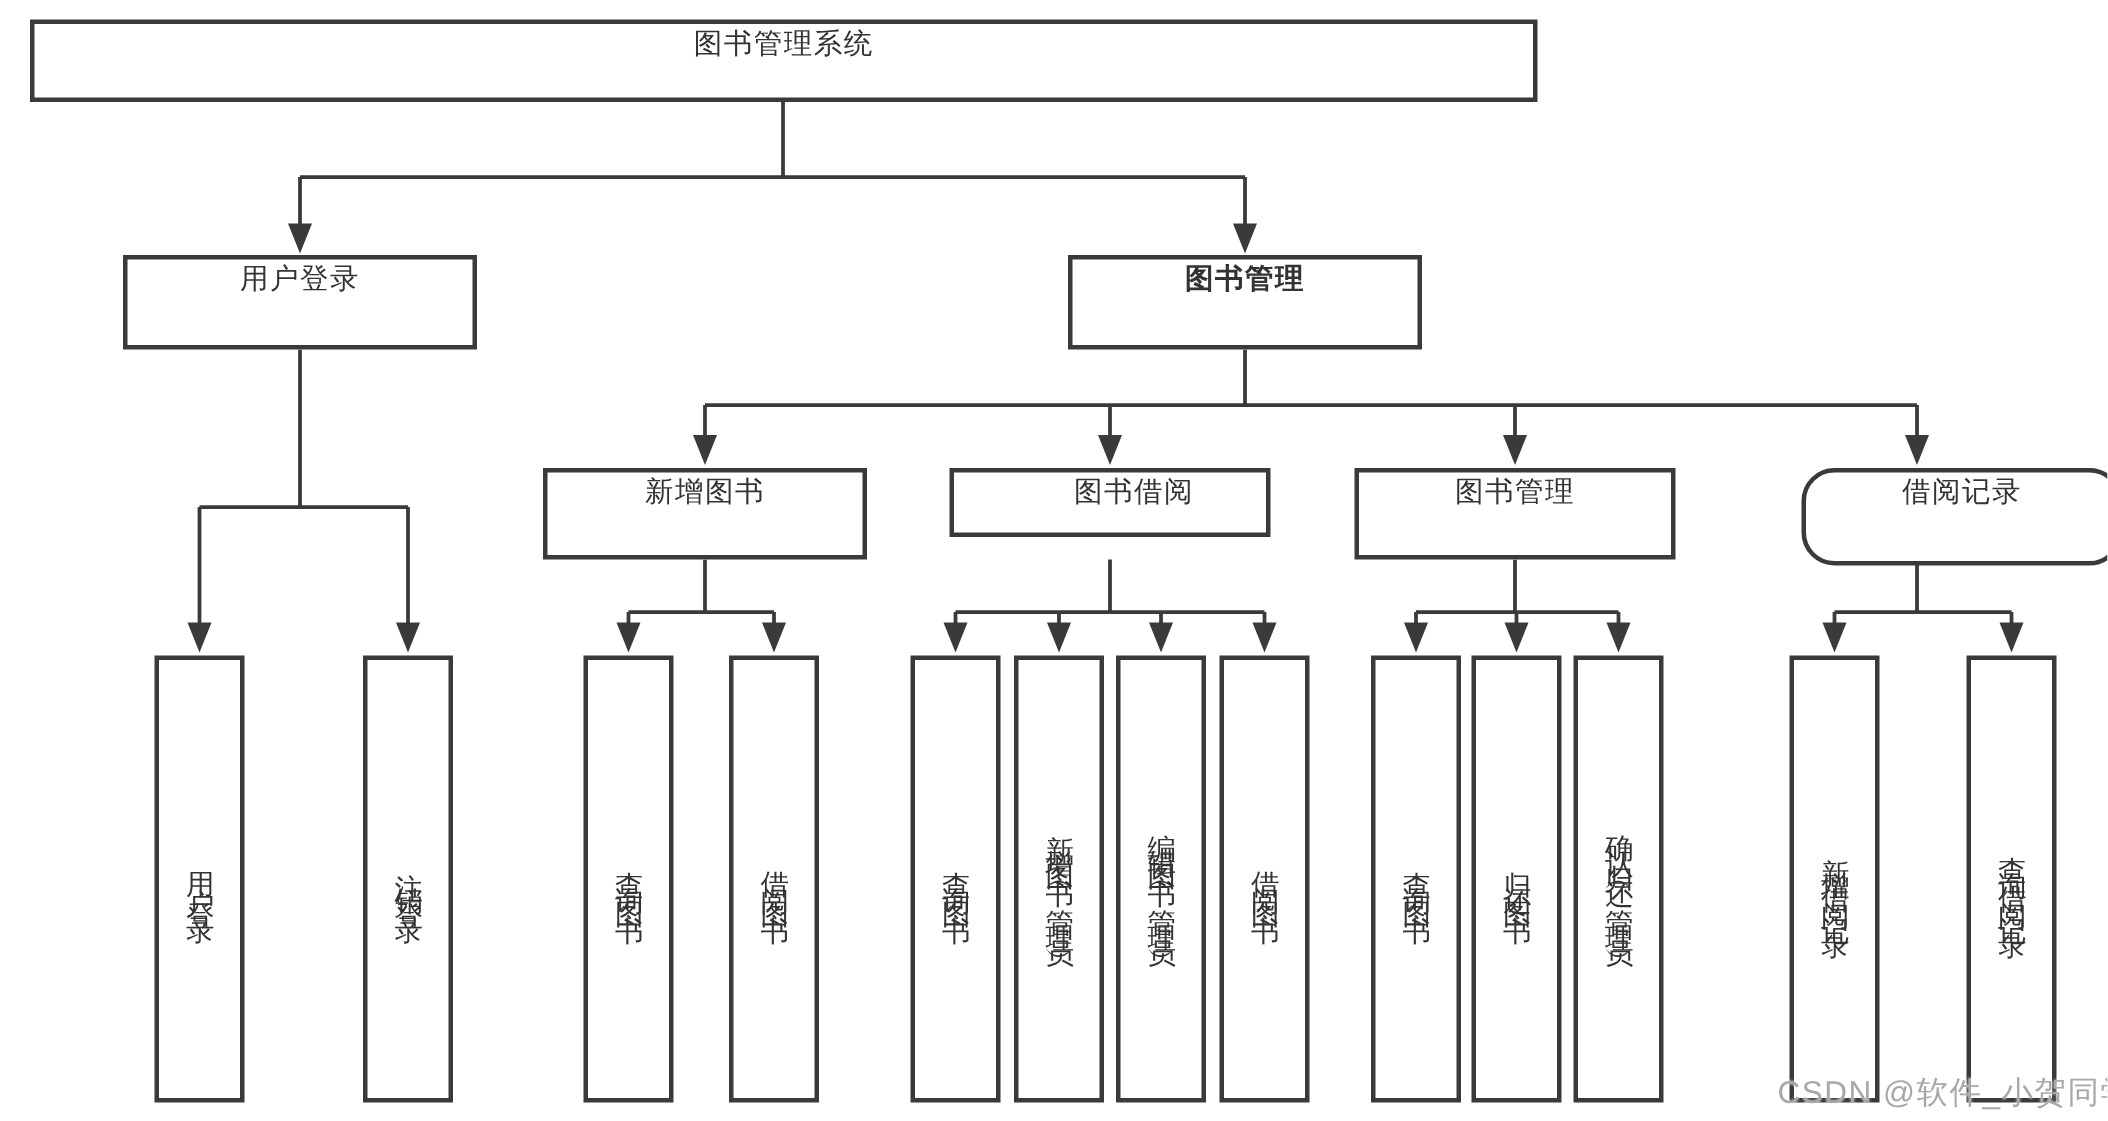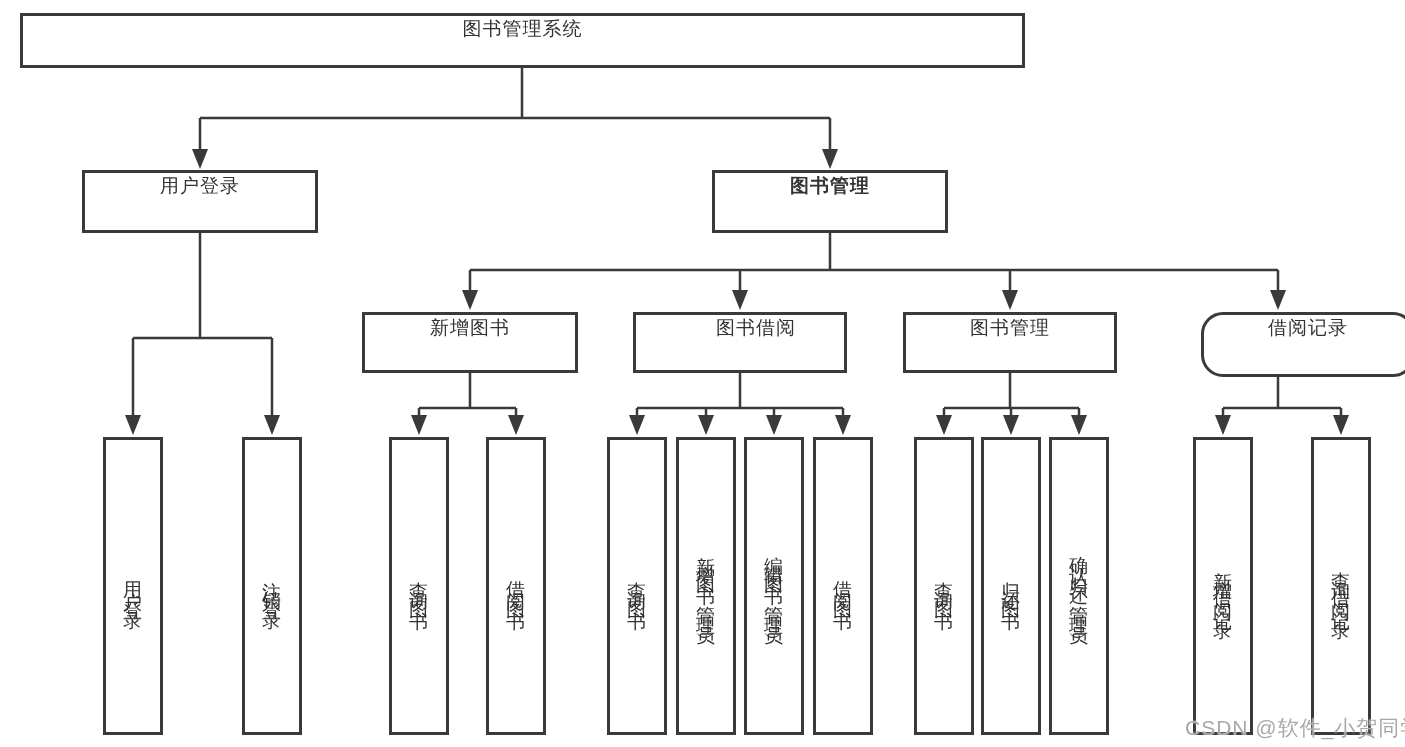--- a/index.html
+++ b/index.html
@@ -111,21 +111,21 @@
   <div class="hbox" style="left:82px; top:170px; width:236px; height:63px;">
     <span>用户登录</span>
   </div>
   <div class="hbox" style="left:712px; top:170px; width:236px; height:63px;font-weight:bold;">
     <span>图书管理</span>
   </div>
 
   <div class="hbox" style="left:362px; top:312px; width:216px; height:61px;">
     <span>新增图书</span>
   </div>
-  <div class="hbox" style="left:633px; top:312px; width:214px; height:61px;padding-left:32px;">
+  <div class="hbox" style="left:633px; top:312px; width:214px; height:46px;padding-left:32px;">
     <span>图书借阅</span>
   </div>
   <div class="hbox" style="left:903px; top:312px; width:214px; height:61px;">
     <span>图书管理</span>
   </div>
   <div class="hbox" style="left:1201px; top:312px; width:214px; height:65px;border-radius:22px;">
     <span>借阅记录</span>
   </div>
 
   <div class="vbox" style="left:103px;">

